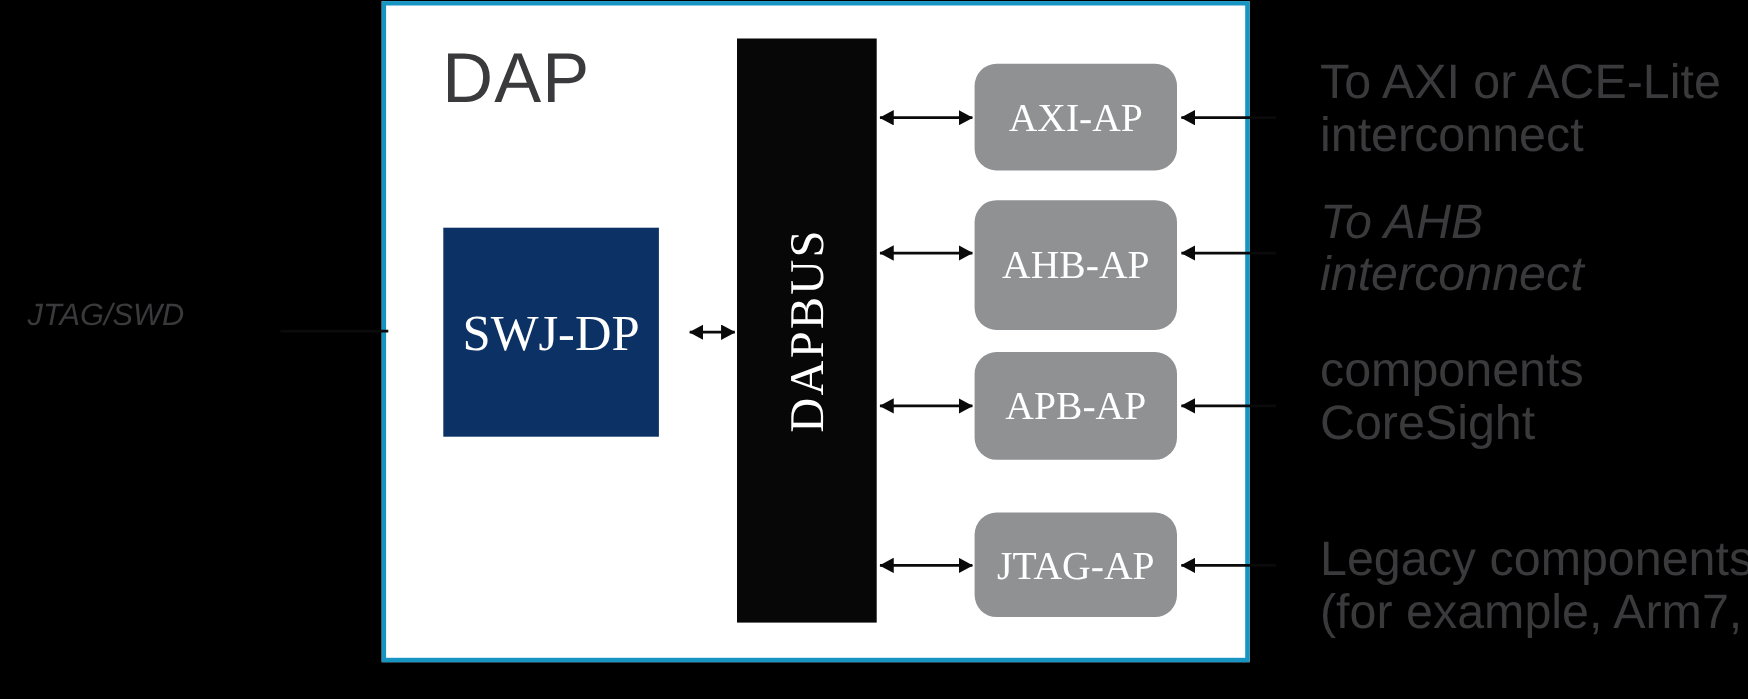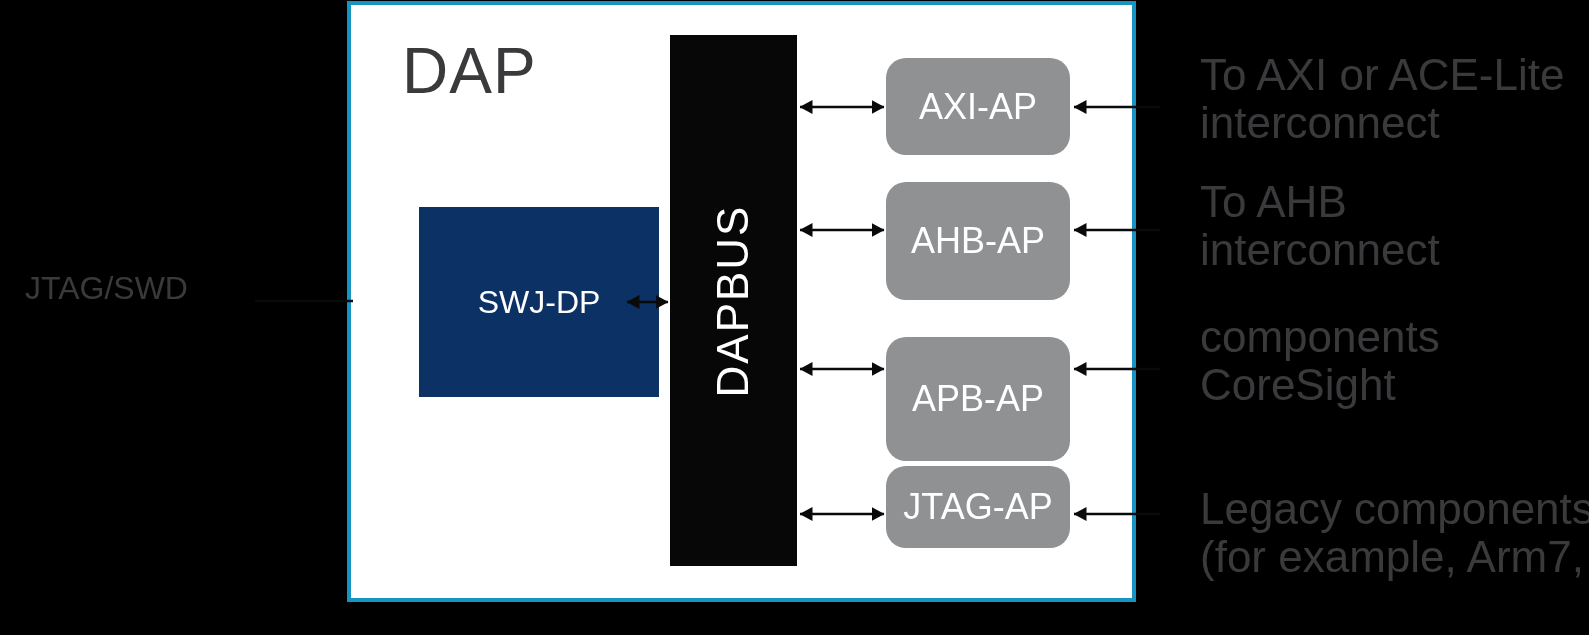--- a/index.html
+++ b/index.html
@@ -19,69 +19,70 @@
     position:relative;
     background:var(--canvas-bg);
     font-family:"Liberation Sans","DejaVu Sans",sans-serif;
     overflow:hidden;
   }
   .canvas{position:absolute;inset:0;width:1589px;height:635px;}
 
   
   .jtag-swd{
     position:absolute;left:25px;top:272px;
-    font-size:32px;line-height:1;color:var(--dark-text);
+    font-size:28px;line-height:1;color:var(--dark-text);
     white-space:nowrap;
+    font-style:italic;
   }
 
   
   .panel{
     position:absolute;left:347px;top:1px;width:789px;height:601px;
     background:var(--panel-bg);
     border:4px solid var(--panel-border);
   }
   .dap-title{
     position:absolute;left:51px;top:34px;
     font-size:64px;line-height:1;color:var(--dark-text);
     letter-spacing:1px;
     text-align:center;
   }
   .block{
     position:absolute;display:flex;align-items:center;justify-content:center;
-    color:var(--light-text);text-align:left;
+    color:var(--light-text);text-align:left;font-family:Liberation Serif, serif;
   }
   .swj-dp{
-    left:68px;top:202px;width:240px;height:190px;
-    background:var(--dp-fill);font-size:32px;
+    left:52px;top:202px;width:196px;height:190px;
+    background:var(--dp-fill);font-size:46px;
   }
   .dapbus{
     left:319px;top:30px;width:127px;height:531px;
     background:var(--bus-fill);font-size:44px;
   }
   .dapbus .vert{
     transform:rotate(-90deg);
     white-space:nowrap;letter-spacing:2px;
   }
   .ap{
     left:535px;width:184px;border-radius:20px;
     background:var(--ap-fill);font-size:36px;
   }
   .ap-axi {top:53px;height:97px;}
   .ap-ahb {top:177px;height:118px;}
-  .ap-apb {top:332px;height:124px;}
-  .ap-jtag{top:461px;height:82px;}
+  .ap-apb {top:315px;height:98px;}
+  .ap-jtag{top:461px;height:95px;}
 
   
   .rlabel{
     position:absolute;left:1200px;
     font-size:44px;line-height:48px;color:var(--dark-text);
     white-space:nowrap;
   }
   .r0{top:51px;}
-  .r1{top:178px;}
+  .r1{top:178px;font-style:italic;}
   .r2{top:313px;}
   .r3{top:465px;margin-top:20px;}
 
   
   svg.arrows{
     position:absolute;left:0;top:0;width:1589px;height:635px;
     pointer-events:none;
   }
   svg.arrows line{stroke:var(--arrow);stroke-width:2.5px;}
   svg.arrows .head{fill:var(--arrow);}

